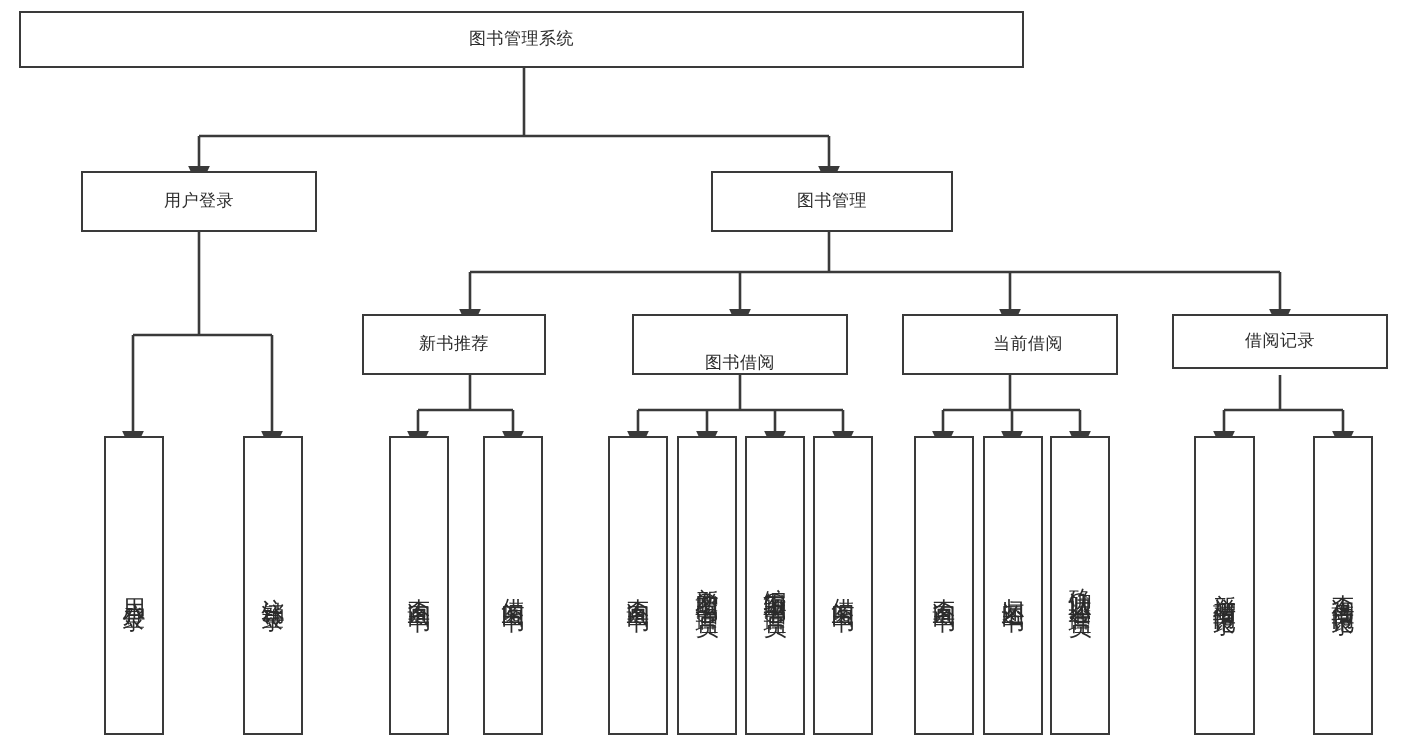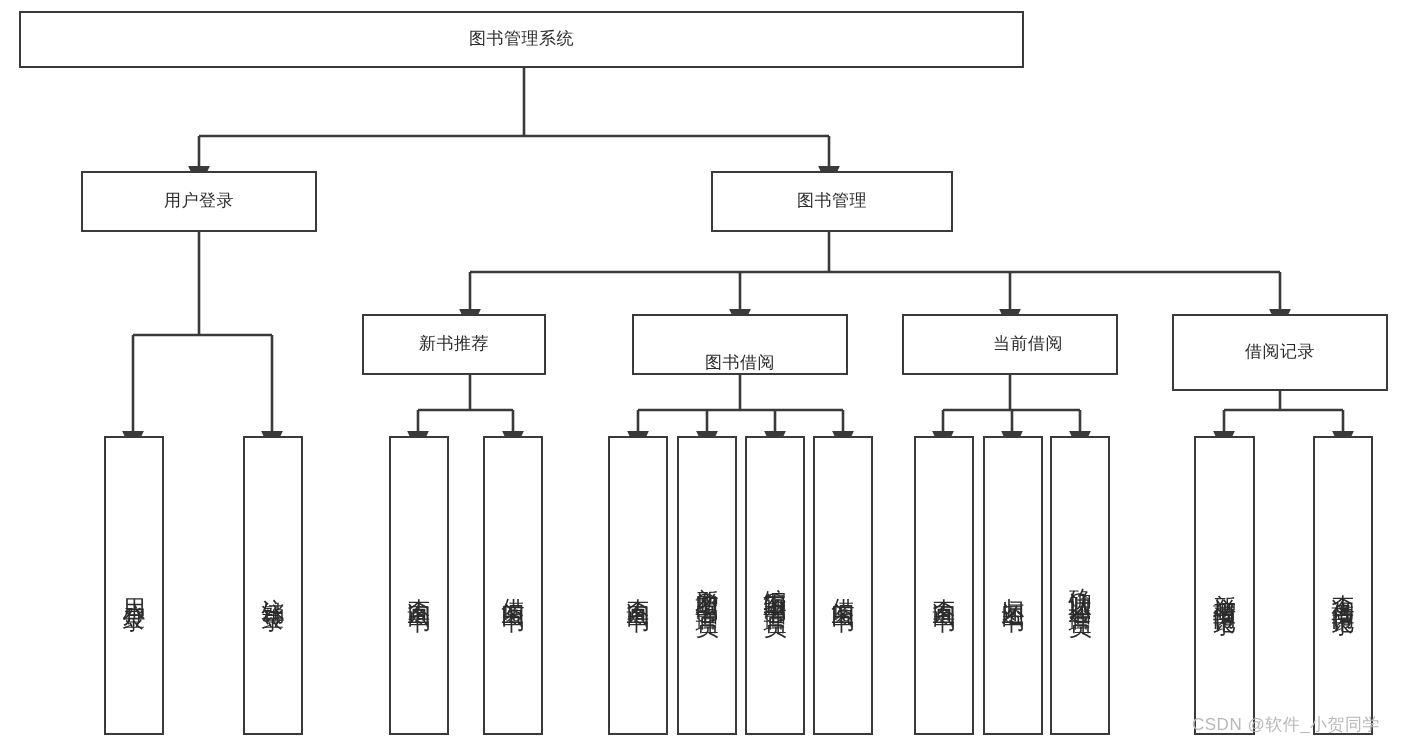--- a/index.html
+++ b/index.html
@@ -126,21 +126,21 @@
       </div>
       <div class="node-box level3-box" style="left: 362px; top: 314px; width: 184px; height: 61px;">
         <span class="node-label-h">新书推荐</span>
       </div>
       <div class="node-box level3-box" style="left: 632px; top: 314px; width: 216px; height: 61px; align-items: flex-end;">
         <span class="node-label-h">图书借阅</span>
       </div>
       <div class="node-box level3-box" style="left: 902px; top: 314px; width: 216px; height: 61px; padding-left: 36px;">
         <span class="node-label-h">当前借阅</span>
       </div>
-      <div class="node-box level3-box" style="left: 1172px; top: 314px; width: 216px; height: 77px;">
+      <div class="node-box level3-box" style="left: 1172px; top: 314px; width: 216px; height: 55px;">
         <span class="node-label-h">借阅记录</span>
       </div>
       <div class="node-box leaf-box" style="left: 104px; top: 436px; width: 60px; height: 299px;">
         <span class="node-label-v">用户登录</span>
       </div>
       <div class="node-box leaf-box" style="left: 243px; top: 436px; width: 60px; height: 299px;">
         <span class="node-label-v">注销登录</span>
       </div>
       <div class="node-box leaf-box" style="left: 389px; top: 436px; width: 60px; height: 299px;">
         <span class="node-label-v">查询图书</span>
@@ -170,15 +170,14 @@
         <span class="node-label-v">确认归还（管理员）</span>
       </div>
       <div class="node-box leaf-box" style="left: 1194px; top: 436px; width: 61px; height: 299px;">
         <span class="node-label-v">新增借阅记录</span>
       </div>
       <div class="node-box leaf-box" style="left: 1313px; top: 436px; width: 60px; height: 299px;">
         <span class="node-label-v">查询借阅记录</span>
       </div>
     </div>
 
-  <div id="watermark" style="left: 1192px; top: 713px;">CSDN @软件_小贺同学</div>
 
 </div>
 
 </body></html>

